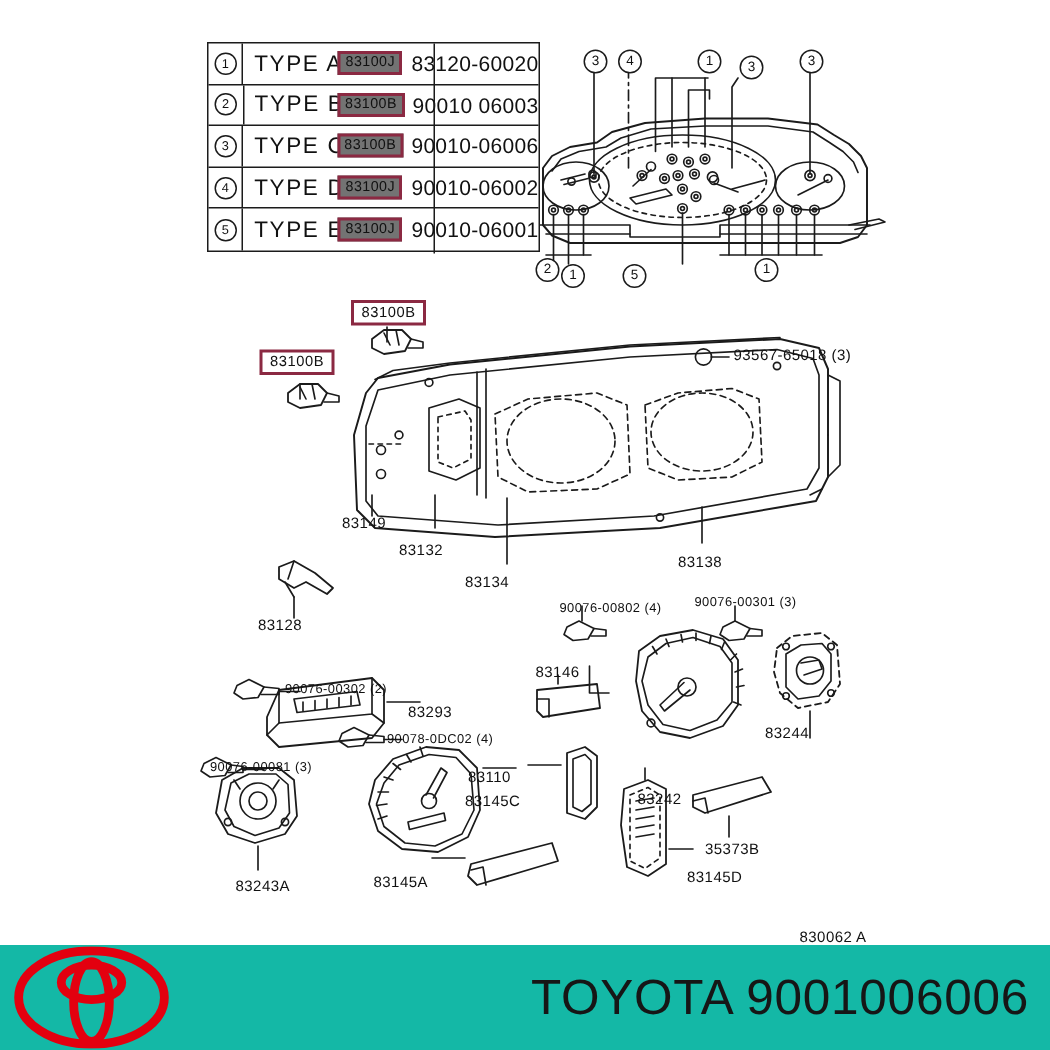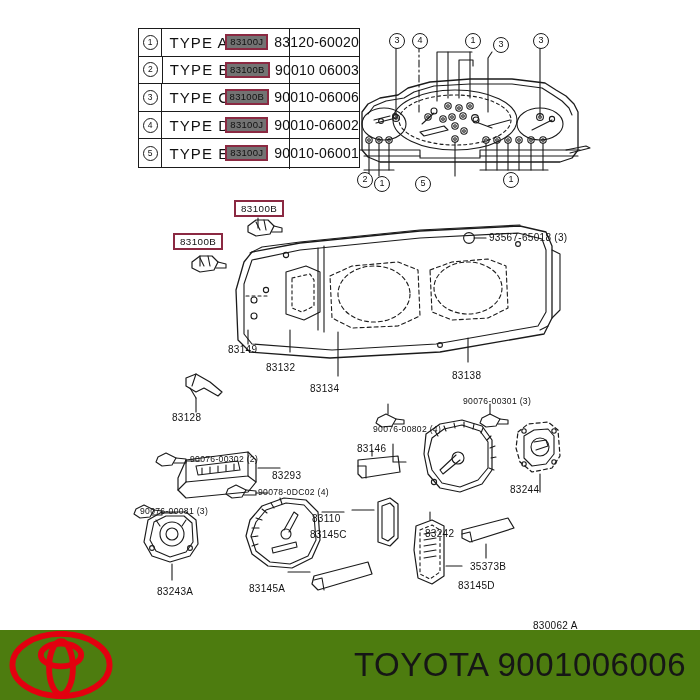--- a/index.html
+++ b/index.html
@@ -144,21 +144,21 @@
     color: #111111;
   }
 
   
   #banner {
     position: absolute;
     left: 0;
     top: 630px;
     width: 700px;
     height: 70px;
-    background: #4d7c0f;
+    background: #14b8a6;
     display: flex;
     align-items: center;
   }
   #logo {
     margin-left: 6px;
     width: 110px;
     height: 68px;
     flex: none;
   }
   #banner-text {
@@ -518,21 +518,21 @@
   <div class="boxed-lbl" style="left:234px; top:200px;">83100B</div>
   <div class="boxed-lbl" style="left:173px; top:233px;">83100B</div>
 
   <div class="lbl" style="left:489px; top:232px;">93567-65018 (3)</div>
 
   <div class="lbl" style="left:228px; top:344px;">83149</div>
   <div class="lbl" style="left:266px; top:362px;">83132</div>
   <div class="lbl" style="left:310px; top:383px;">83134</div>
   <div class="lbl" style="left:452px; top:370px;">83138</div>
 
-  <div class="lbl small" style="left:373px; top:400px;margin-top:24px;">90076-00802 (4)</div>
+  <div class="lbl small" style="left:373px; top:400px;">90076-00802 (4)</div>
   <div class="lbl small" style="left:463px; top:396px;">90076-00301 (3)</div>
 
   <div class="lbl" style="left:172px; top:412px;">83128</div>
   <div class="lbl small" style="left:190px; top:454px;">90076-00302 (2)</div>
   <div class="lbl" style="left:272px; top:470px;">83293</div>
   <div class="lbl small" style="left:258px; top:487px;">90078-0DC02 (4)</div>
   <div class="lbl small" style="left:140px; top:506px;">90076-00081 (3)</div>
 
   <div class="lbl" style="left:312px; top:513px;">83110</div>
   <div class="lbl" style="left:310px; top:529px;">83145C</div>

